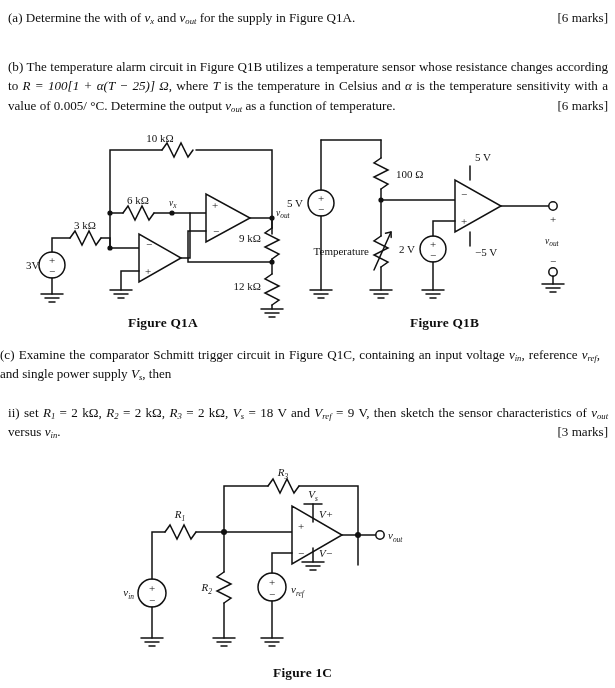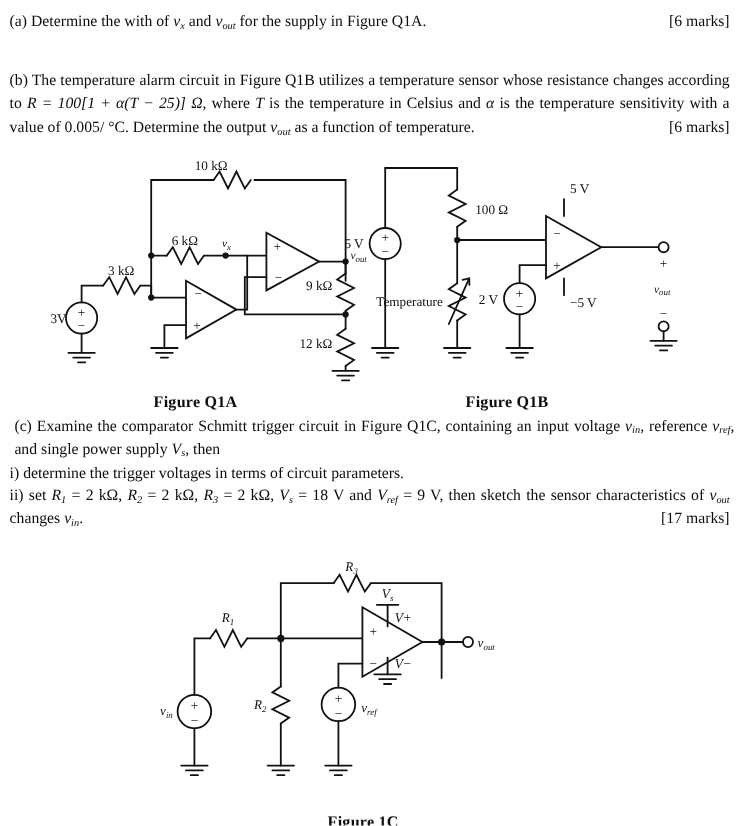--- a/index.html
+++ b/index.html
@@ -32,21 +32,20 @@
     vertical-align: -0.26em;
     line-height: 0;
   }
   .nb { white-space: nowrap; }
 
   .caption {
     position: absolute;
     font-weight: bold;
     font-size: 13.4px;
     letter-spacing: .2px;
-    margin-top: 12px;
   }
 
   
   .fig { position: absolute; }
   svg { display:block; overflow: visible; }
   .lbl { font-family: "Liberation Serif", serif; font-size: 11px; fill:#111; }
   .lbl-i { font-family: "Liberation Serif", serif; font-size: 11px; fill:#111; font-style: italic; }
   .lbl-sm { font-family: "Liberation Serif", serif; font-size: 9.5px; fill:#111; font-style: italic; }
   .lbl-sub { font-size: 7.4px; }
   .pm { font-family: "Liberation Serif", serif; font-size: 11px; fill:#111; }
@@ -71,21 +70,21 @@
     <span>The temperature alarm circuit in Figure Q1B utilizes a temperature sensor whose resistance changes according to</span>
     <span class="nb it">R = 100[1 + α(T − 25)] Ω</span><span>, where</span>
     <i>T</i>
     <span>is the temperature in Celsius and</span>
     <i>α</i>
     <span>is the temperature sensitivity with a value of 0.005/ °C. Determine the output</span>
     <span class="nb"><i>v</i><sub>out</sub></span>
     <span>as a function of temperature.</span><span class="marks">[6 marks]</span>
   </div>
 
-  <div class="fig" style="left:26px; top:128px;">
+  <div class="fig" style="left:10px; top:128px;">
     <svg width="300" height="178" viewBox="0 0 300 178">
       <g stroke="#111" stroke-width="1.5" fill="none" stroke-linecap="round">
 
         <path d="M100,85 L100,22 L152,22"></path>
         <path d="M186,22 L262,22 L262,106"></path>
 
         <path d="M152,22 l5,-7 l7,14 l7,-14 l7,14 l5,-7"></path>
 
         <path d="M100,85 L113,85"></path>
         <path d="M113,85 l5,-7 l7,14 l7,-14 l7,14 l5,-7"></path>
@@ -219,45 +218,44 @@
       <text class="pm" x="156" y="97">+</text>
       <text class="pm" x="248" y="95" text-anchor="middle">+</text>
       <text class="pm" x="248" y="137" text-anchor="middle">−</text>
       <text class="lbl-sm" x="240" y="116"><tspan>v</tspan><tspan class="lbl-sub" dy="2">out</tspan></text>
       <text class="pm" x="16" y="74" text-anchor="middle">+</text>
       <text class="pm" x="16" y="85" text-anchor="middle">−</text>
       <text class="pm" x="128" y="120" text-anchor="middle">+</text>
       <text class="pm" x="128" y="131" text-anchor="middle">−</text>
     </svg>
   </div>
-  <div class="caption" style="left:388px; top:315px;">Figure Q1B</div>
-
-  <div class="para" style="left:12px; top:345px; width:600px;">
+  <div class="caption" style="left:410px; top:315px;">Figure Q1B</div>
+
+  <div class="para" style="left:0; top:345px; width:600px;">
     <span>(c)</span>
     <span>Examine the comparator Schmitt trigger circuit in Figure Q1C, containing an input voltage</span>
     <span class="nb"><i>v</i><sub>in</sub></span><span>, reference</span>
     <span class="nb"><i>v</i><sub>ref</sub></span><span>, and single power supply</span>
     <span class="nb"><i>V</i><sub>s</sub></span><span>, then</span>
   </div>
 
-  <div class="para nojust" style="left:8px; top:384px; width:600px;">i) determine the trigger voltages in terms of circuit parameters.</div>
 
   <div class="para" style="left:8px; top:403px; width:600px;">
     <span>ii) set</span>
     <span class="nb"><i>R</i><sub>1</sub> <span>= 2 kΩ,</span></span>
     <span class="nb"><i>R</i><sub>2</sub> <span>= 2 kΩ,</span></span>
     <span class="nb"><i>R</i><sub>3</sub> <span>= 2 kΩ,</span></span>
     <span class="nb"><i>V</i><sub>s</sub> <span>= 18 V and</span></span>
     <span class="nb"><i>V</i><sub>ref</sub> <span>= 9 V</span></span><span>, then sketch the sensor characteristics of</span>
     <span class="nb"><i>v</i><sub>out</sub></span>
-    <span>changes</span>
-    <span class="nb"><i>v</i><sub>in</sub><span>.</span></span><span class="marks">[17 marks]</span>
-  </div>
-
-  <div class="fig" style="left:130px; top:462px;">
+    <span>versus</span>
+    <span class="nb"><i>v</i><sub>in</sub><span>.</span></span><span class="marks">[3 marks]</span>
+  </div>
+
+  <div class="fig" style="left:120px; top:462px;">
     <svg width="360" height="200" viewBox="0 0 360 200">
       <g stroke="#111" stroke-width="1.5" fill="none" stroke-linecap="round">
 
         <path d="M104,70 L104,24 L148,24"></path>
         <path d="M148,24 l5,-7 l7,14 l7,-14 l7,14 l5,-7"></path>
         <path d="M179,24 L238,24 L238,103"></path>
 
         <circle cx="32" cy="131" r="14"></circle>
         <path d="M32,117 L32,70 L45,70"></path>
         <path d="M45,70 l5,-7 l7,14 l7,-14 l7,14 l5,-7"></path>

